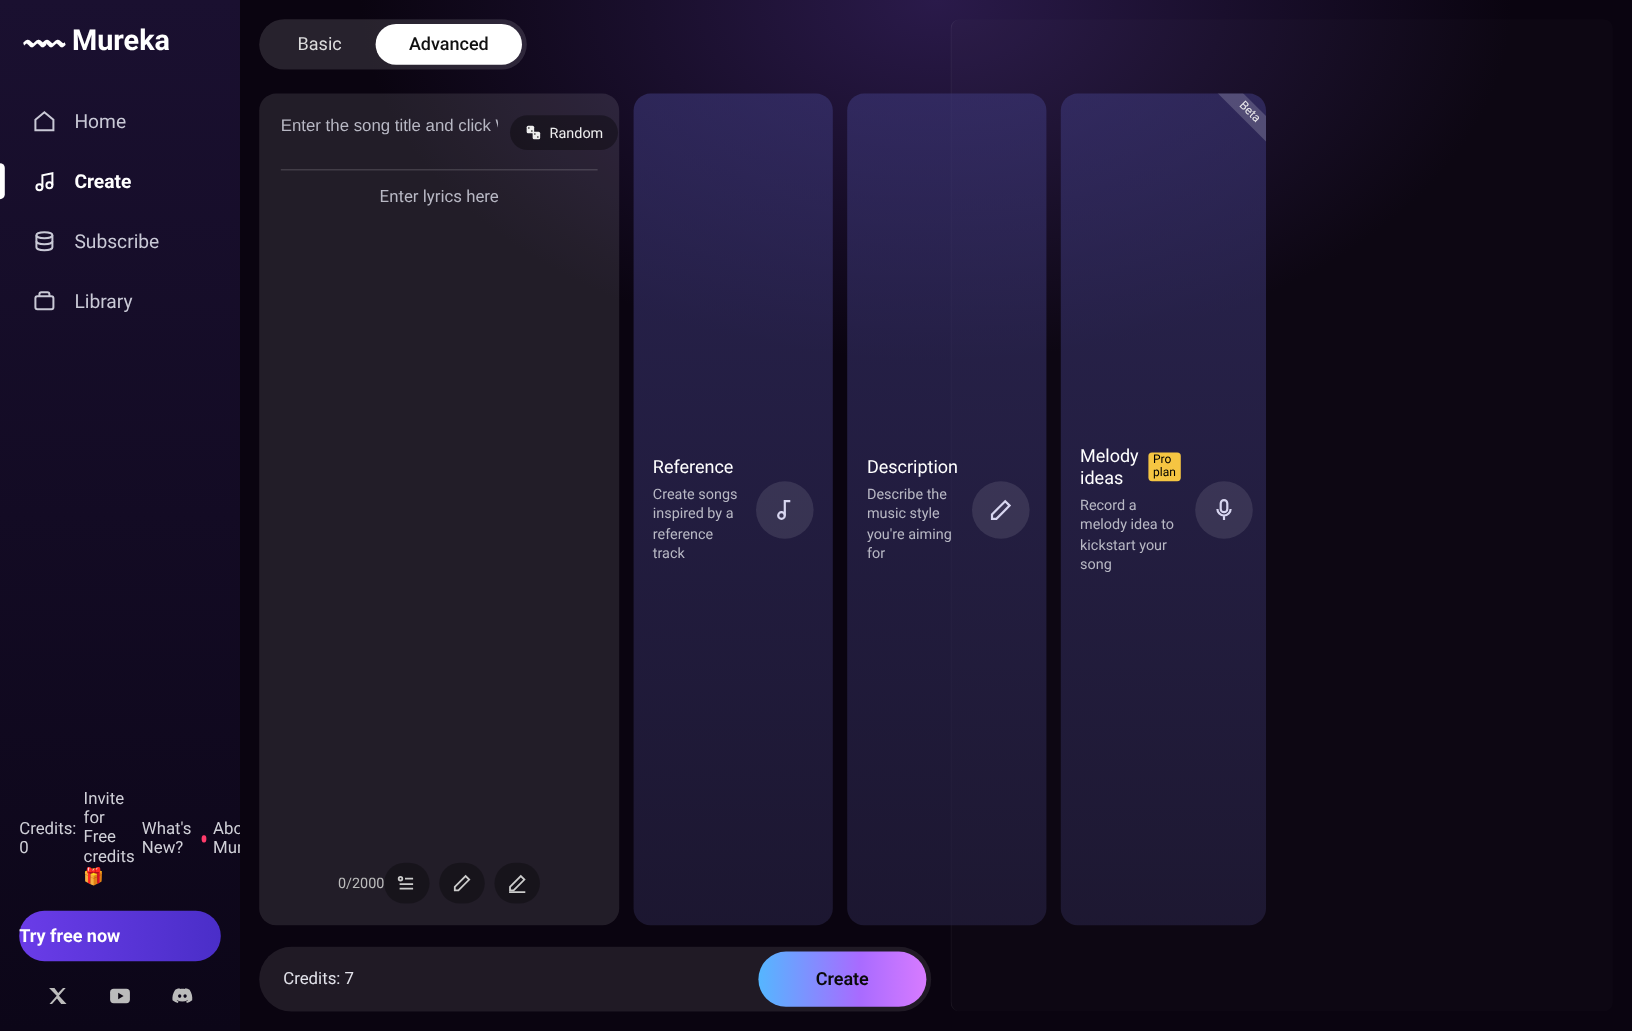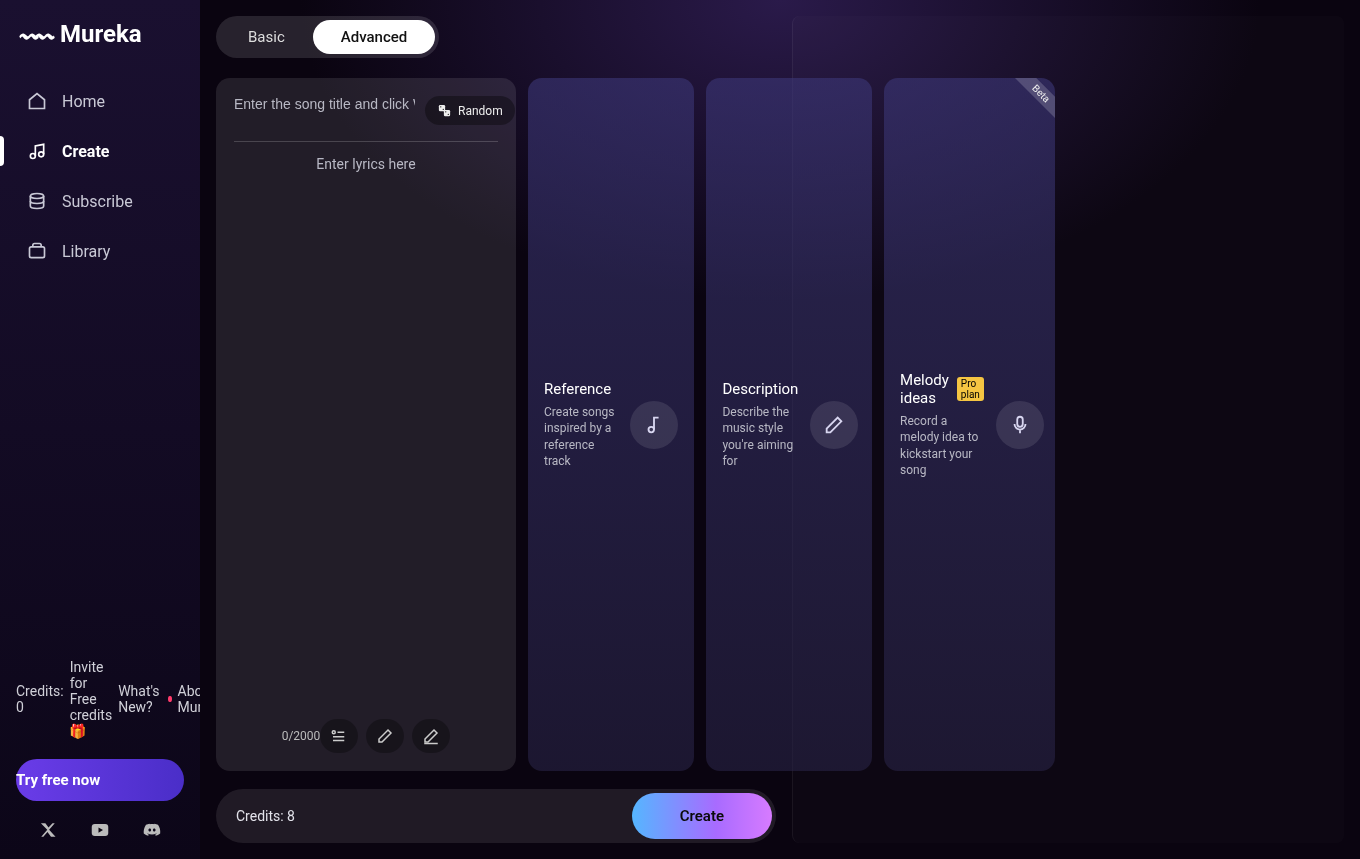--- a/index.html
+++ b/index.html
@@ -508,21 +508,21 @@
                 <rect x="9" y="3" width="6" height="11" rx="3"></rect>
                 <path d="M6 11a6 6 0 0 0 12 0M12 17v4"></path>
               </svg>
           </div>
         </div>
 
       </div>
     </div>
 
     <div class="create-row">
-      <span class="credits-label">Credits: 8</span>
+      <span class="credits-label">Credits: 7</span>
       <div class="create-btn">
         <span>Create</span>
       </div>
     </div>
 
   </div>
 
   <div class="right-col"></div>
 </main>
 

